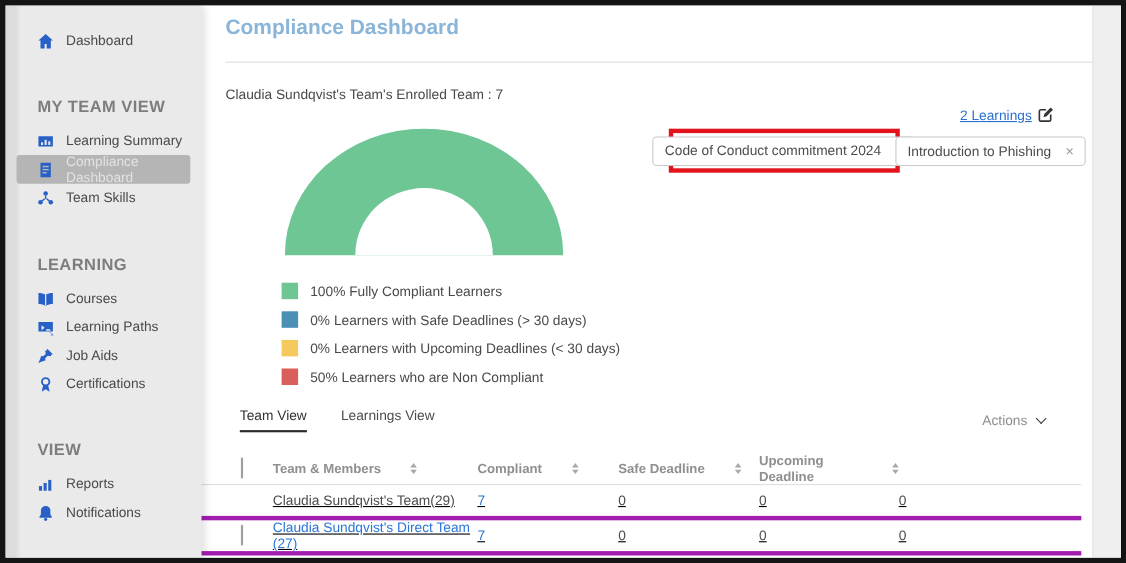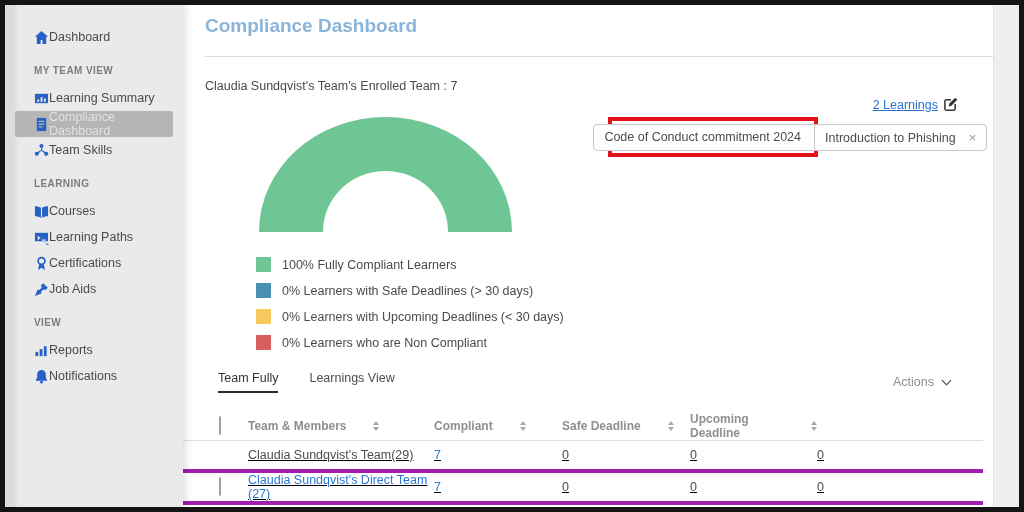--- a/index.html
+++ b/index.html
@@ -3,25 +3,25 @@
 <meta charset="utf-8">
 <style>
   * { margin:0; padding:0; box-sizing:border-box; }
   body { background:#ffffff; font-family:"Liberation Sans","DejaVu Sans",sans-serif; }
   .screenshot { position:relative; width:1024px; height:512px; border:5px solid #141414; background:#ffffff; overflow:hidden; }
 
   
   .sidebar { position:absolute; left:0; top:0; bottom:0; width:178px;
     background:linear-gradient(to right,#dcdcdc 0,#dcdcdc 9px,#eaeaea 14px,#eaeaea 100%);
     box-shadow:3px 0 7px rgba(0,0,0,0.12); padding-top:19px; z-index:2; }
-  .side-item { position:relative; display:flex; align-items:center; height:26px;
+  .side-item { position:relative; display:flex; align-items:center; gap:11px; height:26px;
     padding-left:29px; margin:0 10px 0 0; font-size:12.5px; color:#4a4a4a; cursor:pointer; }
   .side-item svg { flex:0 0 auto; }
   .side-item.selected { background:#b5b5b5; border-radius:3px; margin-left:10px; padding-left:19px; color:#e2e2e2; }
-  .side-section { padding-left:29px; margin-top:15px; margin-bottom:9px; font-size:10px;
+  .side-section { padding-left:29px; margin-top:39px; margin-bottom:9px; font-size:15px;
     font-weight:bold; letter-spacing:.4px; color:#7d7d7d; }
   .gap-after-dash { margin-bottom:2px; }
 
   
   .main { position:absolute; left:178px; right:26px; top:0; bottom:0; background:#ffffff; }
   .right-strip { position:absolute; right:0; top:0; bottom:0; width:26px; background:#efefef; border-left:1px solid #e3e3e3; }
 
   .page-title { position:absolute; left:22px; top:10px; font-size:19px; color:#8ab5d8; }
   .title-divider { position:absolute; left:22px; right:0; top:51px; height:1px; background:#dcdcdc; }
   .enrolled-text { position:absolute; left:22px; top:74px; font-size:12.5px; color:#4a4a4a; }
@@ -131,30 +131,30 @@
     <div class="side-item">
       <svg class="icon-blue" width="15" height="15" viewBox="0 0 16 16">
           <path d="M1 3h14v9H1z"></path>
           <path d="M4 6l3 2.5L4 11zM8.5 10h4v1.4h-4z" fill="#eaeaea"></path>
           <path d="M10 11l6 5-3.5.3L14 15z"></path>
         </svg>
       <span>Learning Paths</span>
     </div>
     <div class="side-item">
       <svg class="icon-blue" width="15" height="15" viewBox="0 0 16 16">
+          <path d="M9.5 1 15 6.5l-1.6.4-.4 1.6-3-.6-2.4 2.4.2 2.2-1.4.3L1 15l2.2-5.4.3-1.4 2.2.2L8.1 6l-.6-3 1.6-.4z"></path>
+        </svg>
+      <span>Job Aids</span>
+    </div>
+    <div class="side-item">
+      <svg class="icon-blue" width="15" height="15" viewBox="0 0 16 16">
           <circle cx="8" cy="5.4" r="3.6" fill="none" stroke="#2760c6" stroke-width="1.8"></circle>
           <path d="M5.6 8.6 4.2 15l3.8-2.4L11.8 15l-1.4-6.4-1.5 1H7.1z"></path>
         </svg>
       <span>Certifications</span>
-    </div>
-    <div class="side-item">
-      <svg class="icon-blue" width="15" height="15" viewBox="0 0 16 16">
-          <path d="M9.5 1 15 6.5l-1.6.4-.4 1.6-3-.6-2.4 2.4.2 2.2-1.4.3L1 15l2.2-5.4.3-1.4 2.2.2L8.1 6l-.6-3 1.6-.4z"></path>
-        </svg>
-      <span>Job Aids</span>
     </div>
 
     <div class="side-section">VIEW</div>
 
     <div class="side-item">
       <svg class="icon-blue" width="15" height="15" viewBox="0 0 16 16">
           <rect x="1.5" y="9.5" width="3" height="4.5"></rect>
           <rect x="6" y="6.5" width="3" height="7.5"></rect>
           <rect x="10.5" y="3.5" width="3" height="10.5"></rect>
         </svg>
@@ -208,26 +208,26 @@
       <div class="legend-row">
         <span class="legend-swatch" style="background: rgb(74, 144, 181);"></span>
         <span class="legend-label">0% Learners with Safe Deadlines (&gt; 30 days)</span>
       </div>
       <div class="legend-row">
         <span class="legend-swatch" style="background: rgb(246, 201, 95);"></span>
         <span class="legend-label">0% Learners with Upcoming Deadlines (&lt; 30 days)</span>
       </div>
       <div class="legend-row">
         <span class="legend-swatch" style="background: rgb(217, 95, 92);"></span>
-        <span class="legend-label">0% Learners who are Non Compliant</span>
+        <span class="legend-label">50% Learners who are Non Compliant</span>
       </div>
     </div>
 
     <div class="tabs">
-      <div class="tab active">Team Fully</div>
+      <div class="tab active">Team View</div>
       <div class="tab">Learnings View</div>
     </div>
     <div class="actions">
       <span>Actions</span>
       <i class="chev-down"></i>
     </div>
 
     <div class="table">
       <div class="trow thead">
         <div><span class="checkbox"></span></div>

